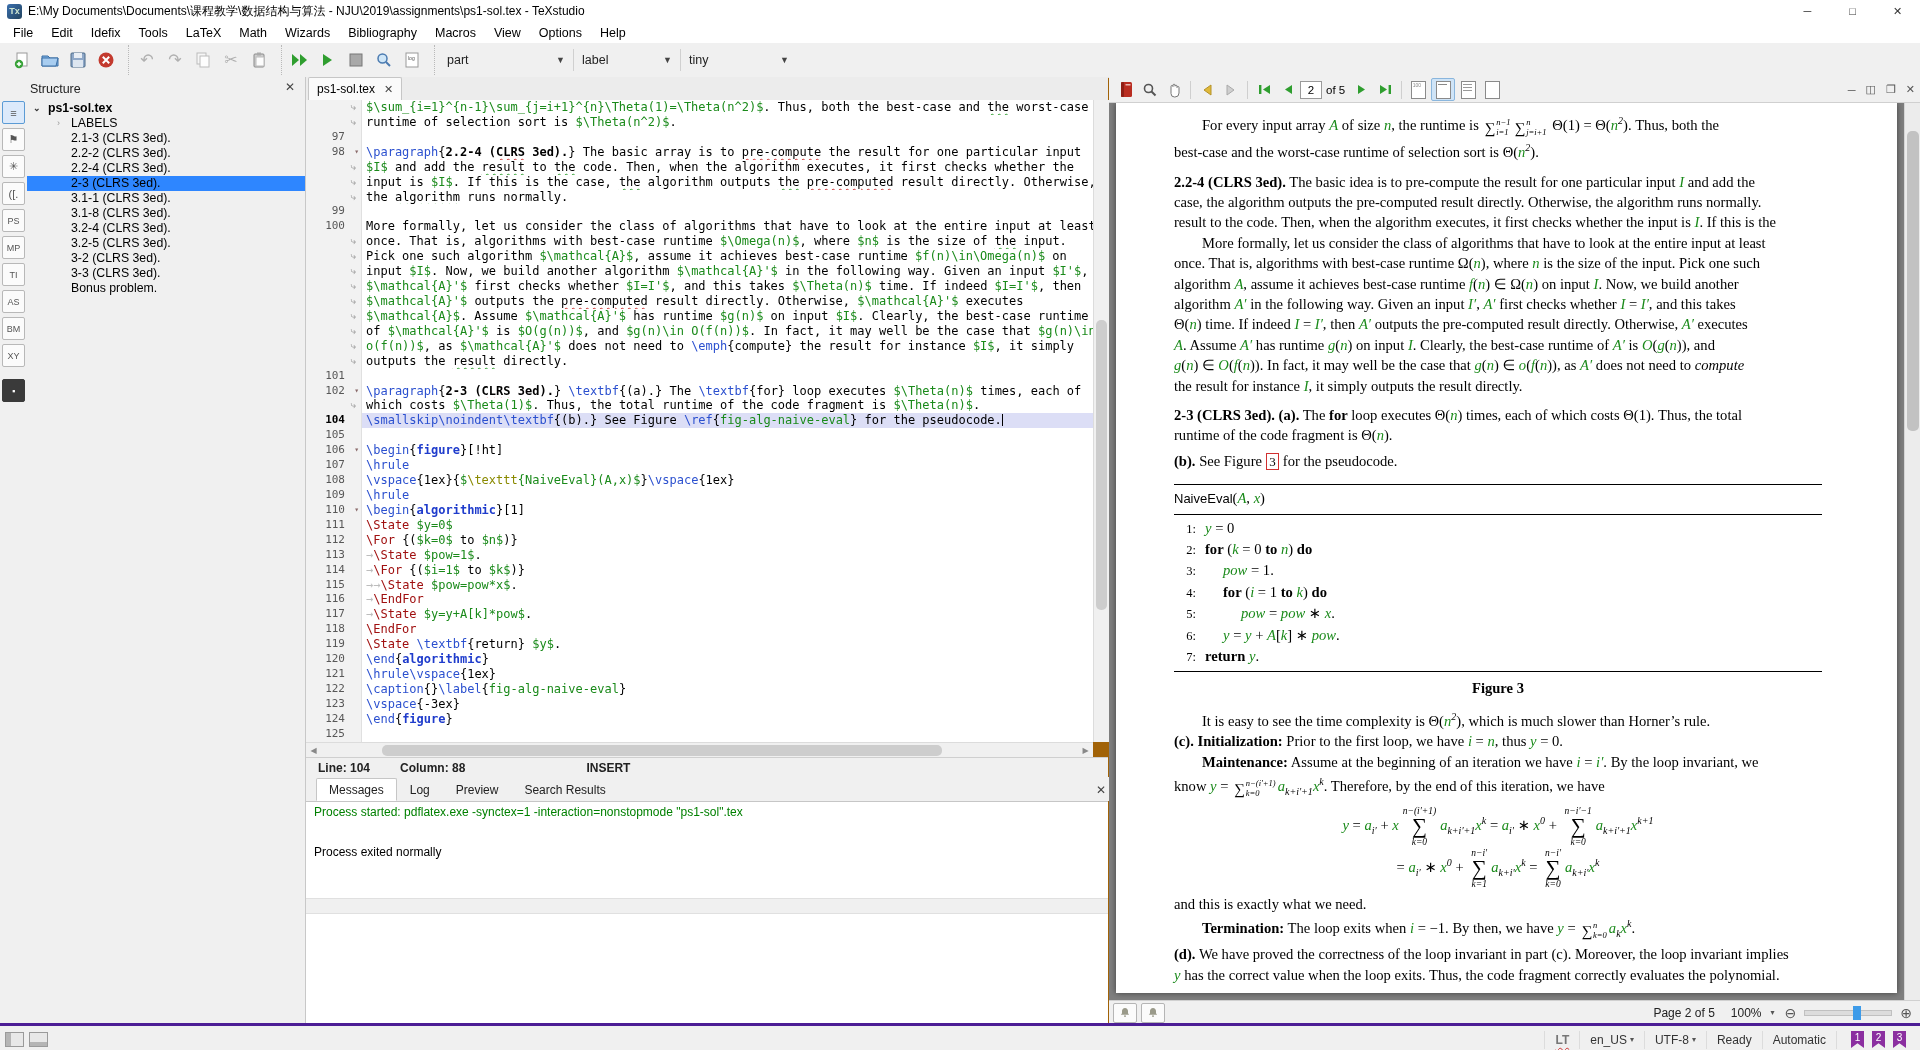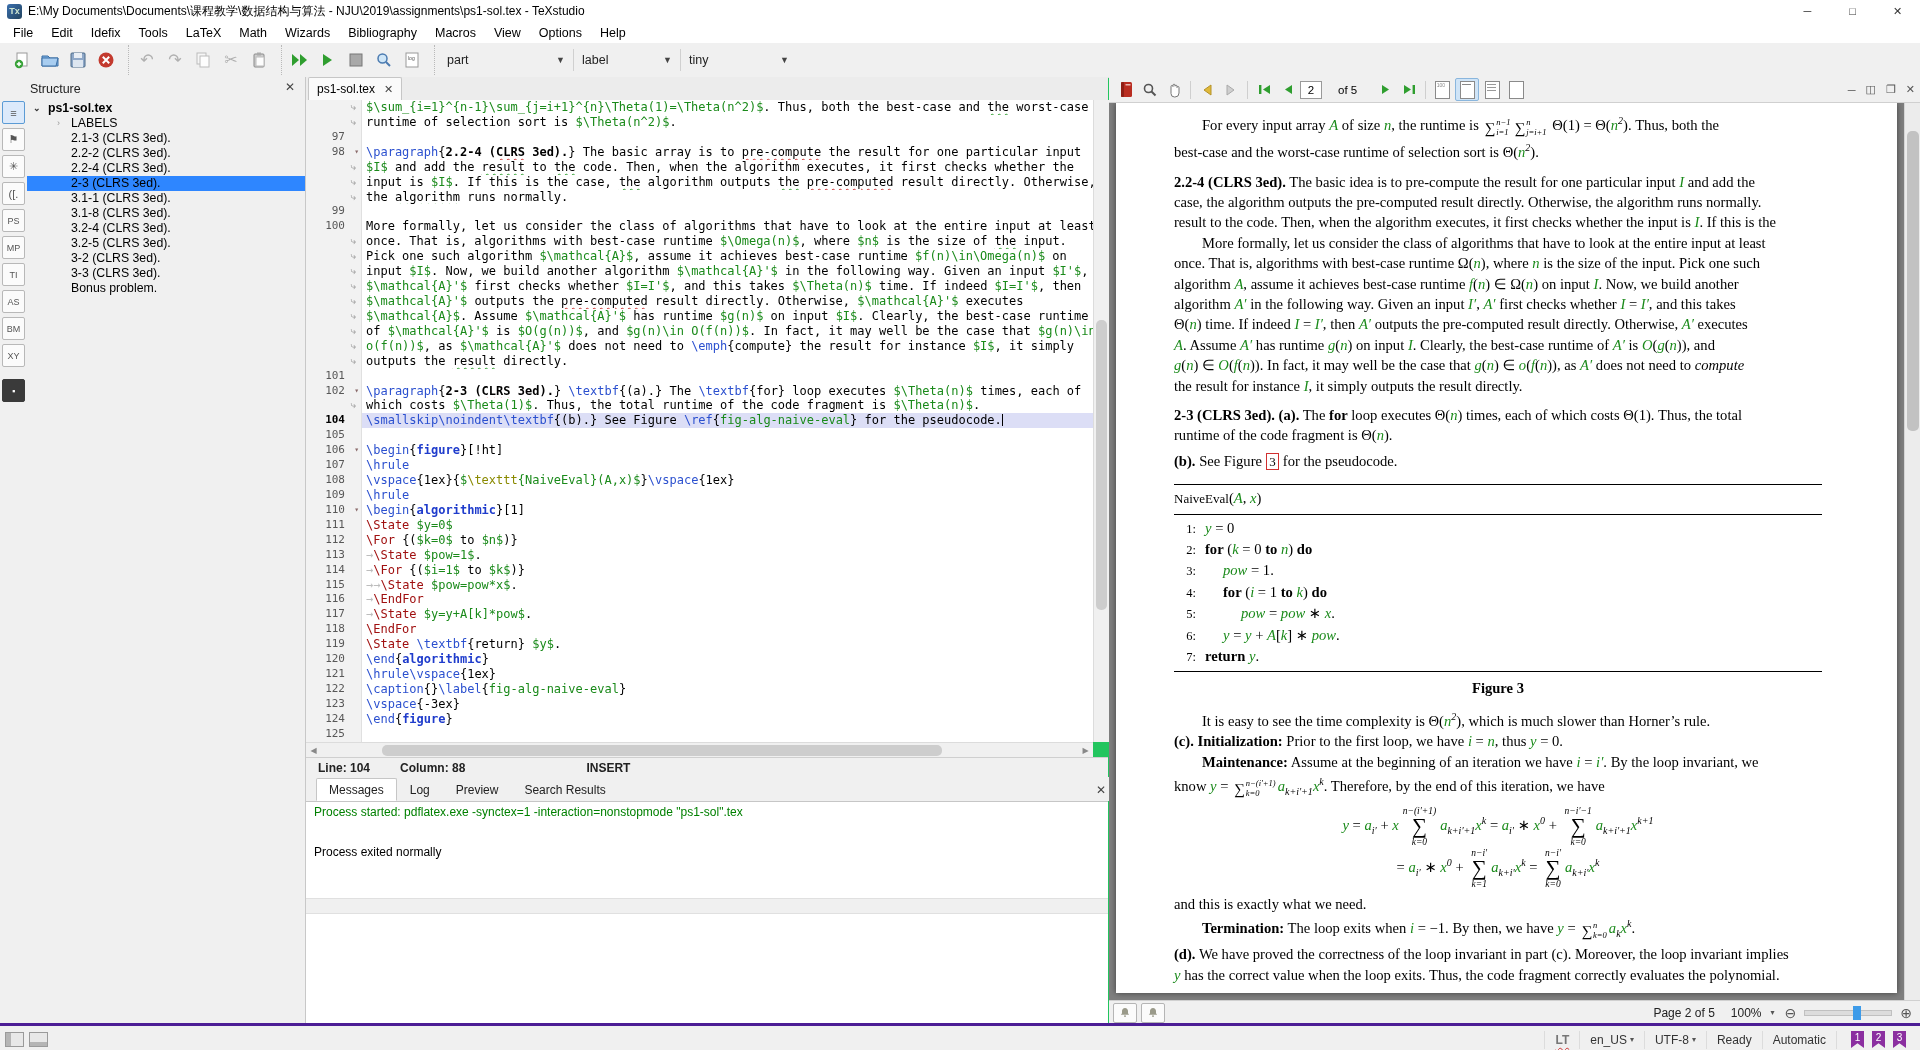--- a/index.html
+++ b/index.html
@@ -1,16 +1,16 @@
 <!DOCTYPE html>
 <html><head>
 <meta charset="utf-8">
 <style>
   html,body{margin:0;padding:0;background:#d8d8d8;font-family:"Liberation Sans",sans-serif;}
-  #app{position:relative;width:1920px;height:1050px;background:#22c55e;overflow:hidden;font-size:13px;color:#000;}
+  #app{position:relative;width:1920px;height:1050px;background:#a16207;overflow:hidden;font-size:13px;color:#000;}
   .abs{position:absolute;}
   
   #titlebar{left:0;top:0;width:1920px;height:22px;background:#ffffff;border-bottom:1px solid #e4e4e4;display:flex;align-items:center;}
   #titleicon{width:15px;height:15px;margin:0 6px 0 7px;border-radius:3px;background:linear-gradient(135deg,#3a6fae,#23445f);color:#cfe6d2;font-size:9px;display:flex;align-items:center;justify-content:center;font-weight:bold;}
   #titletext{font-size:12px;}
   .winbtns{position:absolute;right:0;top:0;height:22px;display:flex;}
   .winbtn{width:45px;height:22px;display:flex;align-items:center;justify-content:center;font-size:11px;color:#333;}
   
   #menubar{left:0;top:22px;width:1920px;height:21px;background:#ffffff;display:flex;align-items:center;padding-left:4px;border-bottom:1px solid #e8e8e8;}
   .menuitem{padding:2px 9px;font-size:12.5px;}
@@ -85,21 +85,21 @@
   .pdfwinbtn{font-size:11px;color:#555;margin:0 5px;}
   #pdfview{position:absolute;left:0;top:26px;width:795px;height:897px;overflow:hidden;}
   #pdfpage{position:absolute;left:7px;top:0;width:781px;height:890px;background:#ffffff;box-shadow:0 0 6px rgba(0,0,0,.5);}
   #pdfcontent{position:absolute;left:58px;top:8px;width:648px;font-family:"Liberation Serif",serif;font-size:14.6px;color:#000;}
   .pdfline{line-height:20.4px;}
   .pdfline.center{text-align:center;}
   .pdfrule{border-top:1px solid #000;height:0;}
   .pdfline .b{font-weight:bold;} .pdfline .i,.pdfline .m{font-style:italic;font-weight:normal;}
   .pdfline .sup{vertical-align:super;font-size:10px;font-style:italic;}
   .pdfline .sub{vertical-align:sub;font-size:10px;font-style:italic;}
-  .pdfline .mono{font-family:Liberation Serif, serif;font-size:13px;}
+  .pdfline .mono{font-family:Liberation Sans, sans-serif;font-size:13px;}
   .pdfline .num{display:inline-block;width:22px;text-align:right;margin-right:9px;font-size:12.5px;font-style:normal;}
   .refbox{border:1.2px solid #d03030;padding:0 2.5px;font-size:13px;}
   .sum{vertical-align:middle;}
   .sum.big{display:inline-flex;flex-direction:column;align-items:center;margin:0 4px;line-height:1;}
   .sum.big .stop,.sum.big .sbot{font-size:9.5px;font-style:italic;line-height:1.15;}
   .sum.big .ssig{font-size:21px;line-height:.95;}
   .sum.inl{display:inline-flex;align-items:center;margin:0 2px;vertical-align:-3px;}
   .sum.inl .ssig{font-size:15px;}
   .scol{display:inline-flex;flex-direction:column;margin-left:1px;}
   .scol .stop,.scol .sbot{font-size:8.5px;font-style:italic;line-height:1.15;}
@@ -407,21 +407,21 @@
             <rect x="2" y="2" width="2.4" height="9" fill="#2f9e2f"></rect>
             <path d="M13 2L6 6.5l7 4.5z" fill="#2f9e2f"></path>
           </svg>
         </div>
       <div class="ptb">
           <svg width="13" height="13" viewBox="0 0 13 13">
             <path d="M10 2L3 6.5l7 4.5z" fill="#2f9e2f"></path>
           </svg>
         </div>
       <div id="pagebox">2</div>
-      <span style="font-size:11.5px;margin:0 16px;">of 5</span>
+      <span style="font-size:11.5px;margin:0 4px;">of 5</span>
       <div class="ptb">
           <svg width="13" height="13" viewBox="0 0 13 13">
             <path d="M3 2l7 4.5L3 11z" fill="#2f9e2f"></path>
           </svg>
         </div>
       <div class="ptb">
           <svg width="15" height="13" viewBox="0 0 15 13">
             <path d="M2 2l7 4.5L2 11z" fill="#2f9e2f"></path>
             <rect x="10.6" y="2" width="2.4" height="9" fill="#2f9e2f"></rect>
           </svg>

